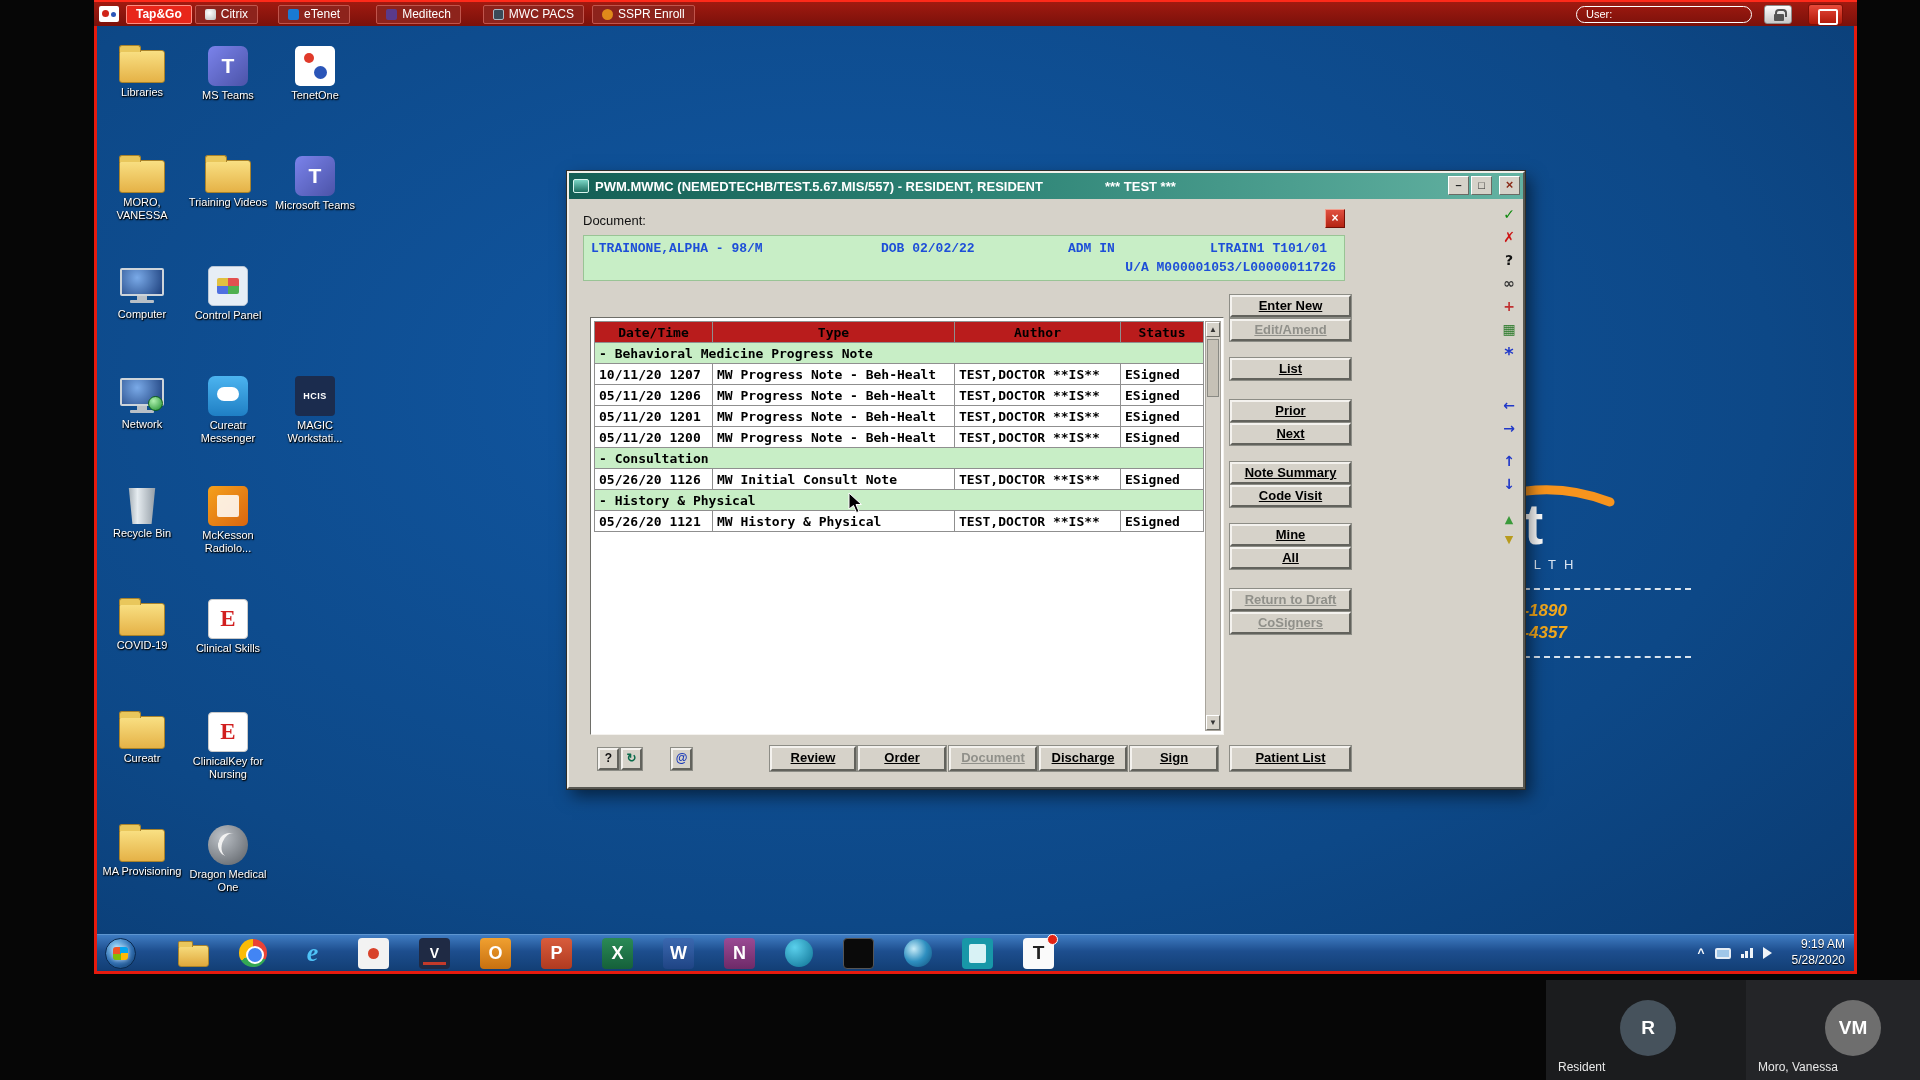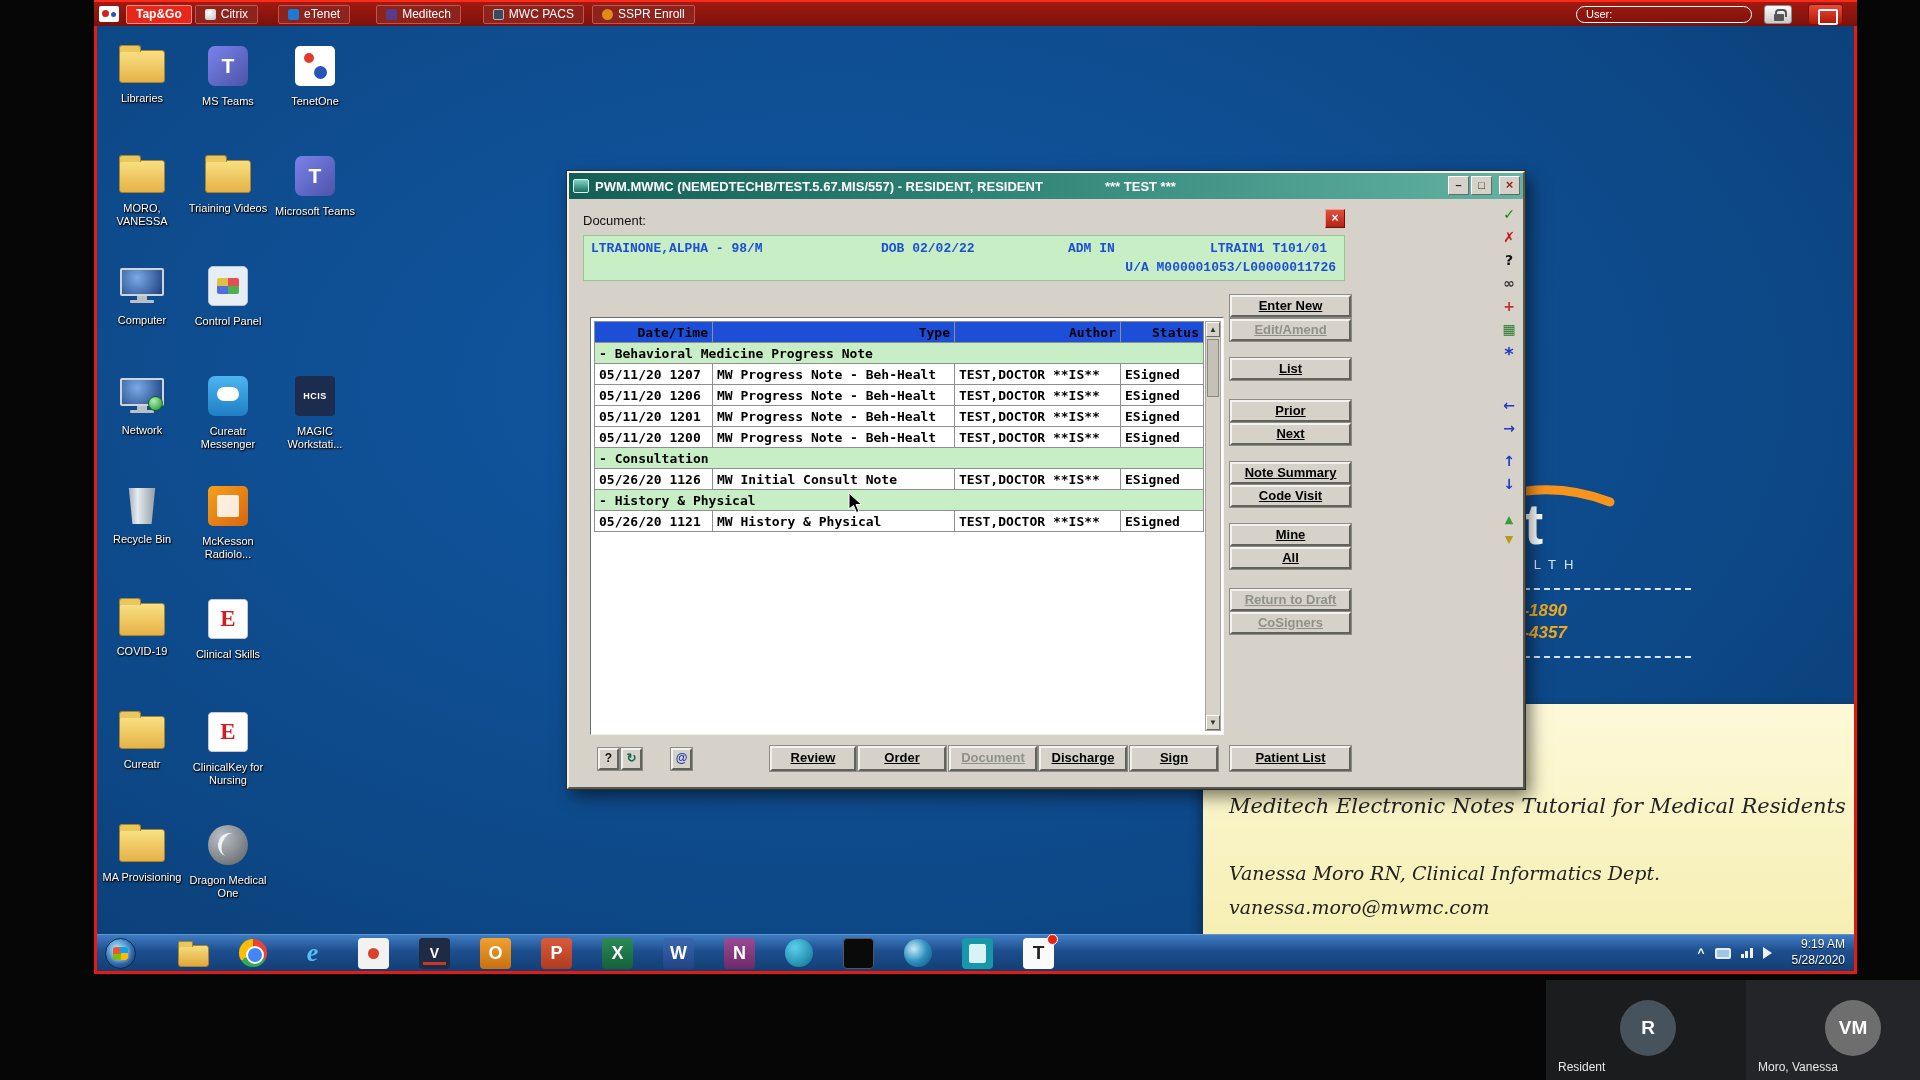--- a/index.html
+++ b/index.html
@@ -28,21 +28,21 @@
     border-bottom:none;border-radius:4px 4px 0 0}
   .disc-btn{position:absolute;right:14px;top:2px;width:35px;height:21px;cursor:pointer;
     background:linear-gradient(#e84a3a,#b01808);border:1px solid #7e0f06;border-radius:3px}
   .disc-btn::after{content:"";position:absolute;left:9px;top:4px;width:16px;height:12px;border:2px solid #fff;border-radius:2px}
 
   
   .desktop{position:absolute;left:3px;top:26px;right:3px;bottom:3px;
     background:radial-gradient(ellipse at 42% 38%,#1158a4,#0d4887 65%,#0a3a70)}
 
   .dcell{position:absolute;width:82px;text-align:center;cursor:pointer}
-  .dlabel{margin-top:9px;font-size:11px;line-height:1.18;color:#fff;text-shadow:0 1px 2px #000,1px 1px 1px #000}
+  .dlabel{margin-top:3px;font-size:11px;line-height:1.18;color:#fff;text-shadow:0 1px 2px #000,1px 1px 1px #000}
   .folder{width:46px;height:33px;margin:4px auto 2px;position:relative;
     background:linear-gradient(180deg,#f9e083,#e5b247);border:1px solid #a9832b;border-radius:3px}
   .folder::before{content:"";position:absolute;top:-6px;left:-1px;width:20px;height:6px;background:#e9c75c;
     border:1px solid #a9832b;border-bottom:none;border-radius:3px 3px 0 0}
   .monitor{width:46px;height:37px;margin:2px auto 1px;position:relative}
   .mon-scr{width:44px;height:28px;margin:0 auto;border:2px solid #cdd4da;border-radius:2px;
     background:radial-gradient(circle at 38% 32%,#7aaae8,#1c3f7c)}
   .mon-stand{width:10px;height:4px;background:#b9c0c7;margin:0 auto}
   .mon-base{width:24px;height:3px;background:#b9c0c7;margin:0 auto;border-radius:1px}
   .net-globe{position:absolute;right:2px;bottom:4px;width:15px;height:15px;border-radius:50%;
@@ -111,21 +111,21 @@
     font-family:Liberation Mono, monospace;font-size:13px;font-weight:bold;color:#1d4ed8}
   .banner span{position:absolute;white-space:nowrap}
   .b-name{left:7px;top:5px}.b-dob{left:297px;top:5px}.b-adm{left:484px;top:5px}.b-acct{left:626px;top:5px}
   .b-visit{right:8px;top:24px}
 
   .content{position:absolute;left:21px;top:144px;width:634px;height:418px;background:#fff;
     border:1px solid;border-color:#6e6e68 #f4f2ee #f4f2ee #6e6e68}
   .mtable{position:absolute;left:3px;top:3px;border-collapse:collapse;table-layout:fixed;width:609px;
     font-family:"DejaVu Sans Mono",monospace;font-size:13px;font-weight:bold;color:#000}
   .mtable th,.mtable td{border:1px solid #8f8f8f;height:21px;padding:0 4px;white-space:nowrap;overflow:hidden}
-  .thead th{background:#1d4ed8;text-align:right}
+  .thead th{background:#b91c1c;text-align:center}
   .sect td{background:#c8eec6;text-align:left}
   .drow td{background:#fff;cursor:pointer}
   .vscroll{position:absolute;right:2px;top:3px;bottom:3px;width:16px;background:#d7d3cb;border:1px solid #a8a49c}
   .sarr{position:absolute;left:0;width:14px;height:15px;background:#d6d2c9;text-align:center;line-height:13px;
     font-size:8px;color:#333;cursor:pointer;border:1px solid;border-color:#fff #6a6a64 #6a6a64 #fff}
   .sarr.up{top:0}.sarr.down{bottom:0}
   .sthumb{position:absolute;left:1px;top:17px;width:12px;height:58px;background:#c6c1b6;border:1px solid #8a8a84}
 
   .sbtn{position:absolute;left:661px;width:121px;height:22px;background:#d6d2c9;cursor:pointer;
     border:2px solid;border-color:#f4f2ee #62625c #62625c #f4f2ee;box-shadow:0 0 0 1px #8d8d86;
@@ -346,25 +346,20 @@
           </svg>
       </span>
       <div class="tword">tenet</div>
       <div class="hword">HEALTH</div>
       <div class="dash"></div>
       <div class="phone">508-383-1890</div>
       <div class="phone">508-363-4357</div>
       <div class="dash2"></div>
     </div>
 
-    <div class="note">
-      <div class="nline nl1">Meditech Electronic Notes Tutorial for Medical Residents</div>
-      <div class="nline nl2">Vanessa Moro RN, Clinical Informatics Dept.</div>
-      <div class="nline nl3">vanessa.moro@mwmc.com</div>
-    </div>
 
     <div class="mwin">
       <div class="mtitle">
         <span class="appico"></span>
         <span class="ttext">PWM.MWMC (NEMEDTECHB/TEST.5.67.MIS/557) - RESIDENT, RESIDENT</span>
         <span class="tflag">*** TEST ***</span>
         <span class="wbtns">
           <span class="wb">–</span>
           <span class="wb">□</span>
           <span class="wb close">×</span>
@@ -396,21 +391,21 @@
               <tr class="thead">
             <th>Date/Time</th>
             <th>Type</th>
             <th>Author</th>
             <th>Status</th>
           </tr>
           <tr class="sect">
             <td colspan="4">- Behavioral Medicine Progress Note</td>
           </tr>
           <tr class="drow">
-            <td>05/11/20 1207</td>
+            <td>10/11/20 1207</td>
             <td>MW Progress Note - Beh-Healt</td>
             <td>TEST,DOCTOR **IS**</td>
             <td>ESigned</td>
           </tr>
           <tr class="drow">
             <td>05/11/20 1206</td>
             <td>MW Progress Note - Beh-Healt</td>
             <td>TEST,DOCTOR **IS**</td>
             <td>ESigned</td>
           </tr>

